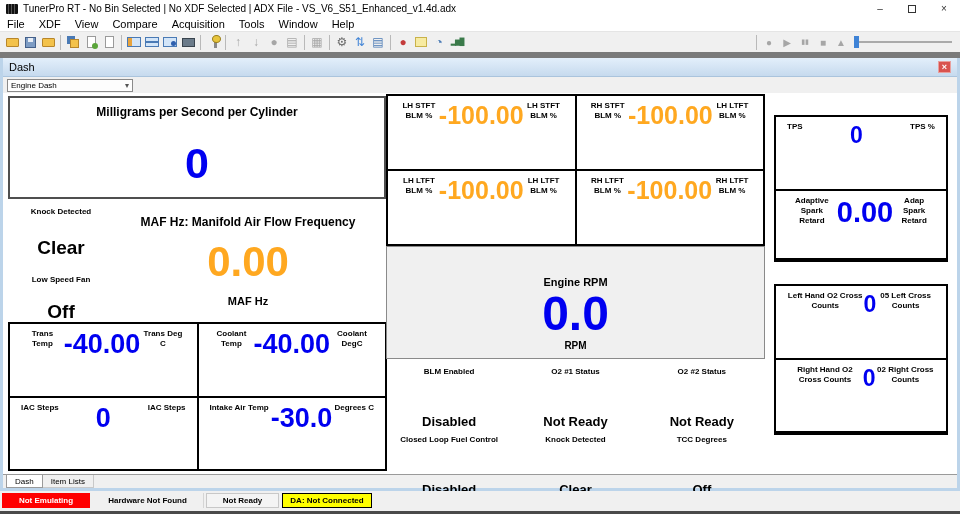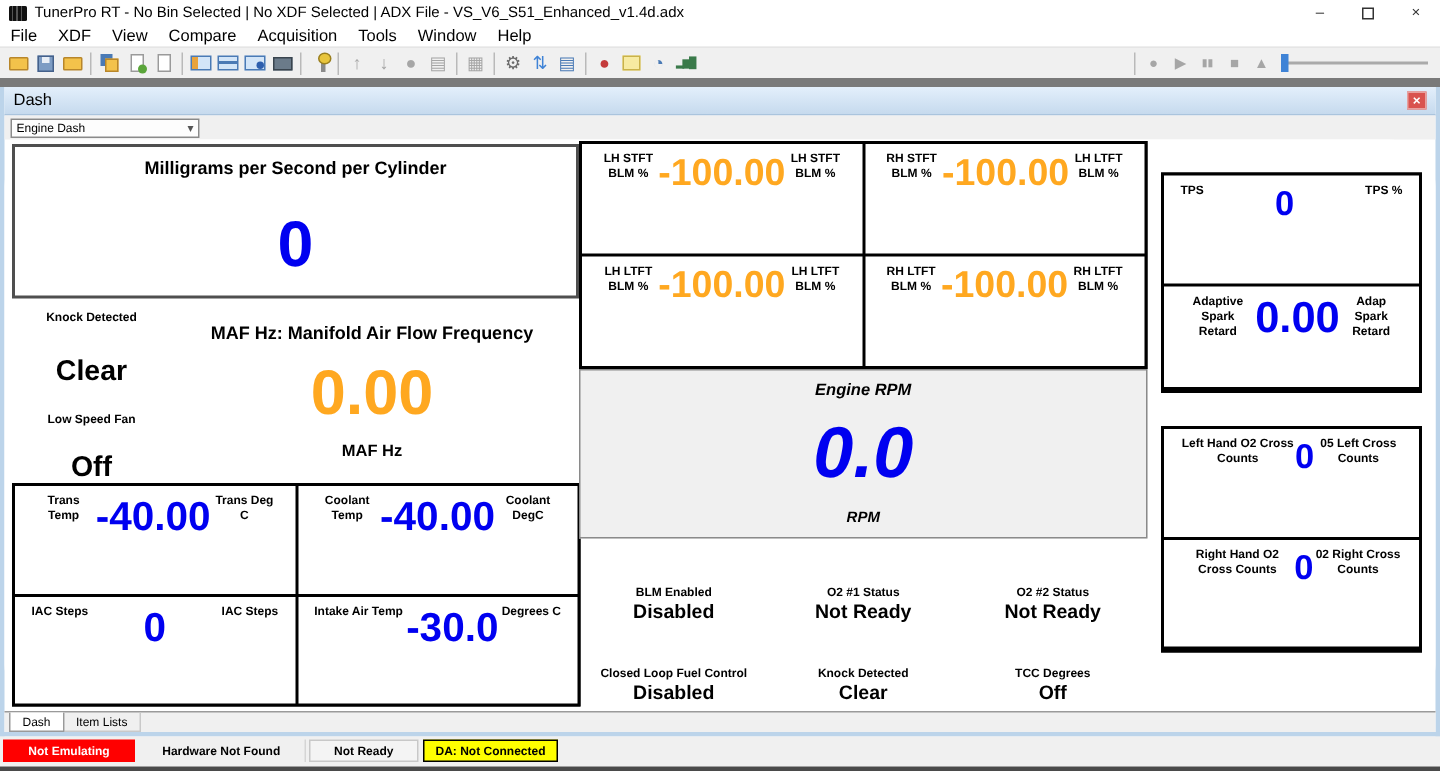--- a/index.html
+++ b/index.html
@@ -59,21 +59,21 @@
   .dash-caption { height:19px; background:linear-gradient(to bottom,#e3effb,#c6daee);
     display:flex; align-items:center; padding:0 6px; font-size:11px; border-bottom:1px solid #aac4dd; }
   .dash-caption-title { flex:1; }
   .dash-close { width:13px; height:12px; background:#d9534f; border:1px solid #e8a09e;
     color:#fff; font-size:9px; line-height:10px; text-align:center; font-weight:bold; }
   .dash-toolbar { height:16px; background:#f0f0f0; display:flex; align-items:center; padding-left:4px; }
   .combo { width:126px; height:13px; background:#fdfdfd; border:1px solid #8a8a8a;
     font-size:8px; display:flex; align-items:center; padding:0 3px; }
   .combo-label { flex:1; }
   .combo-arrow { font-size:8px; color:#555; }
-  .dash-content { flex:1; position:relative; background:#fff;border-radius:31px; }
+  .dash-content { flex:1; position:relative; background:#fff; }
   
   .g-title, .g-label { font-size:8px; font-weight:bold; text-align:center; line-height:10px; }
   .g-value { text-align:center; font-weight:bold; }
   .v-blue { color:#0000F0; }
   .v-orange { color:#FFA820; }
   .cell { background:#fff; display:flex; flex-direction:row; justify-content:space-between; padding:5px 11px; }
   .cylair-panel { position:absolute; left:5px; top:3px; width:378px; height:103px;
     border:2px solid #4f4f4f; display:flex; flex-direction:column; justify-content:space-between; padding:7px 0 9px 0; }
   .big-title { font-size:12px; font-weight:bold; text-align:center; }
   .big-label { font-size:11px; font-weight:bold; text-align:center; }
@@ -85,27 +85,27 @@
   .maf-value { font-size:42px; font-weight:bold; margin-top:8px; line-height:50px; }
   .maf-label { font-size:11px; font-weight:bold; margin-top:8px; }
   .grid2x2 { position:absolute; display:grid; grid-template-columns:1fr 1fr; grid-template-rows:1fr 1fr;
     gap:2px; background:#000; border:2px solid #000; }
   .temp-grid { left:5px; top:229px; width:379px; height:149px; }
   .blm-grid { left:383px; top:1px; width:379px; height:152px; }
   .val-temp { font-size:27px; }
   .val-blm { font-size:25px; }
   .rpm-panel { position:absolute; left:383px; top:153px; width:379px; height:113px;
     background:#f0f0f0; border:1px solid #8a8a8a; display:flex; flex-direction:column;
-    justify-content:space-between; padding:7px 0;font-style:italic; }
+    justify-content:flex-end; padding:7px 0; }
   .rpm-title { font-size:11px; font-weight:bold; text-align:center; }
   .rpm-value { font-size:48px; font-weight:bold; text-align:center; line-height:52px; }
   .rpm-label { font-size:10px; font-weight:bold; text-align:center; }
   .status-grid { position:absolute; left:383px; top:272px; width:379px; height:108px;
     display:grid; grid-template-columns:1fr 1fr 1fr; grid-template-rows:1fr 1fr; }
-  .status-cell { display:flex; flex-direction:column; justify-content:flex-end; padding:2px 0 4px 0; }
+  .status-cell { display:flex; flex-direction:column; justify-content:flex-start; padding:2px 0 4px 0;gap:37px; }
   .status-val { font-size:13px; font-weight:bold; text-align:center; }
   .rstack { position:absolute; left:771px; width:174px; display:grid; gap:2px; background:#000; border:2px solid #000; }
   .tps-stack { top:22px; height:147px; grid-template-rows:72px 67px; }
   .o2-stack { top:191px; height:151px; grid-template-rows:72px 71px; }
   .val-sm { font-size:23px; }
   .val-md { font-size:29px; }
   
   .dash-tabs { height:14px; background:#f0f0f0; border-top:1px solid #9a9a9a;
     display:flex; align-items:stretch; font-size:8px; padding-left:3px; }
   .tab { padding:1px 8px 0 8px; display:flex; align-items:center; }

